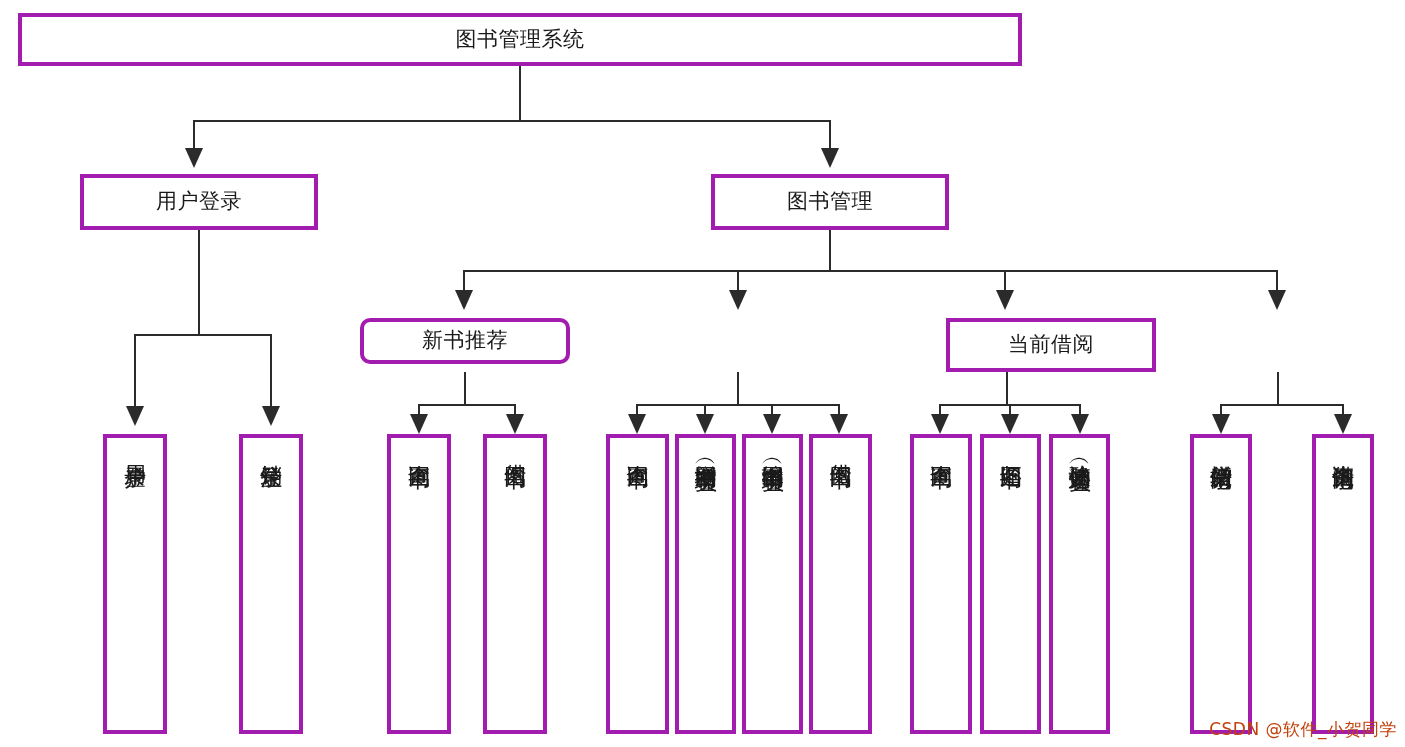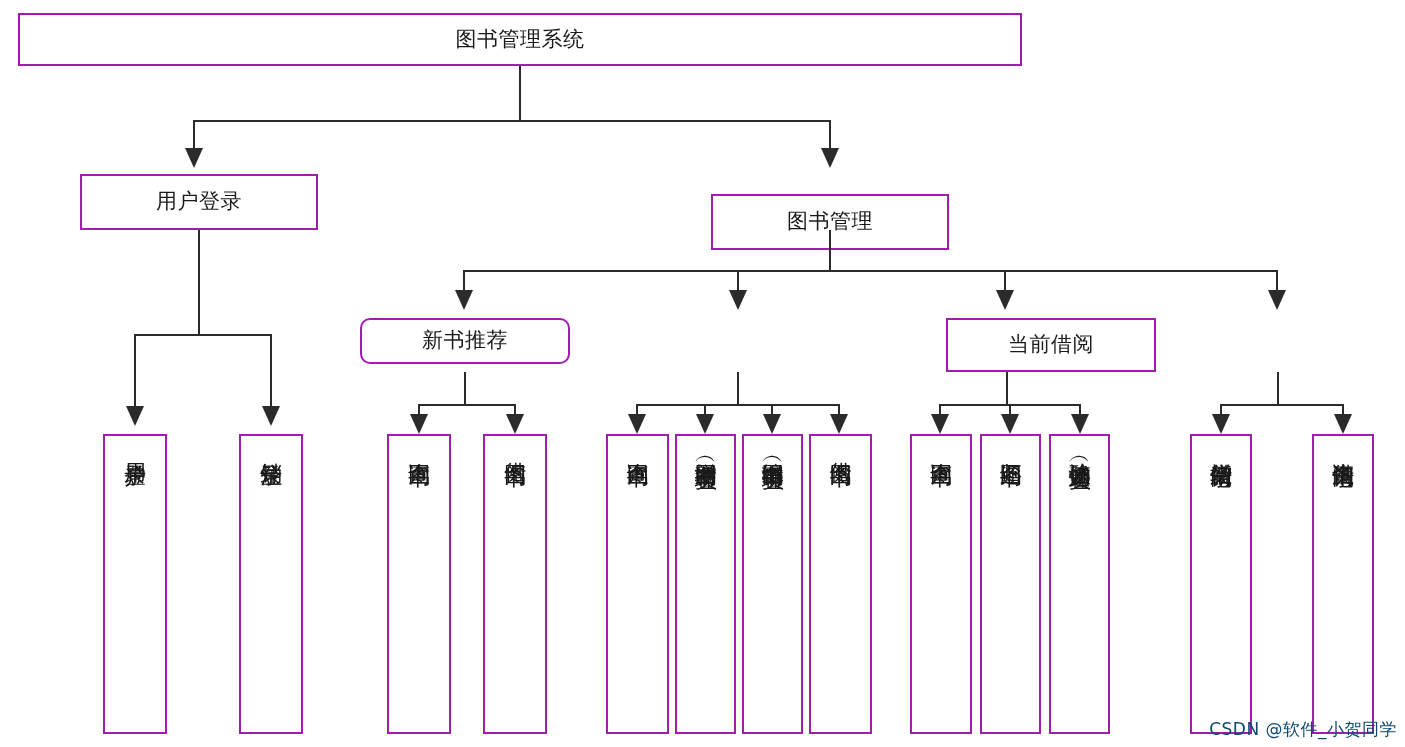--- a/index.html
+++ b/index.html
@@ -13,21 +13,21 @@
   #canvas {
     position: relative;
     width: 1405px;
     height: 747px;
     background: #ffffff;
     overflow: hidden;
   }
   .node {
     position: absolute;
     box-sizing: border-box;
-    border: 2px solid #a21caf;
+    border: 4px solid #a21caf;
     background: #ffffff;
     display: flex;
     align-items: center;
     justify-content: center;
     color: #1a1a1a;
   }
   .node-h {
     font-size: 21px;
     letter-spacing: 0.5px;
     line-height: 1.2;
@@ -57,21 +57,21 @@
     height: 0;
     border-left: 9px solid transparent;
     border-right: 9px solid transparent;
     border-top: 20px solid #2b2b2b;
   }
   #watermark {
     position: absolute;
     right: 8px;
     bottom: 6px;
     font-size: 17px;
-    color: #0c4a6e;
+    color: #c2410c;
     letter-spacing: 0.5px;
     white-space: nowrap;
   }
 </style>
 </head>
 <body>
 
 <div id="canvas">
 
   <div class="node node-h" style="left:18px; top:13px; width:1004px; height:53px;">
@@ -85,21 +85,21 @@
   <div class="seg seg-v" style="left:193px; top:120px; width:2px; height:30px;"></div>
   <div class="arrow" style="left:185px; top:148px;"></div>
 
   <div class="seg seg-v" style="left:829px; top:120px; width:2px; height:30px;"></div>
   <div class="arrow" style="left:821px; top:148px;"></div>
 
   <div class="node node-h" style="left:80px; top:174px; width:238px; height:56px;">
     <span>用户登录</span>
   </div>
 
-  <div class="node node-h" style="left:711px; top:174px; width:238px; height:56px;margin-top:20px;">
+  <div class="node node-h" style="left:711px; top:174px; width:238px; height:56px;">
     <span>图书管理</span>
   </div>
 
   <div class="seg seg-v" style="left:198px; top:230px; width:2px; height:105px;"></div>
   <div class="seg seg-h" style="left:134px; top:334px; width:138px; height:2px;"></div>
   <div class="seg seg-v" style="left:134px; top:334px; width:2px; height:74px;"></div>
   <div class="arrow" style="left:126px; top:406px;"></div>
   <div class="seg seg-v" style="left:270px; top:334px; width:2px; height:74px;"></div>
   <div class="arrow" style="left:262px; top:406px;"></div>
 

